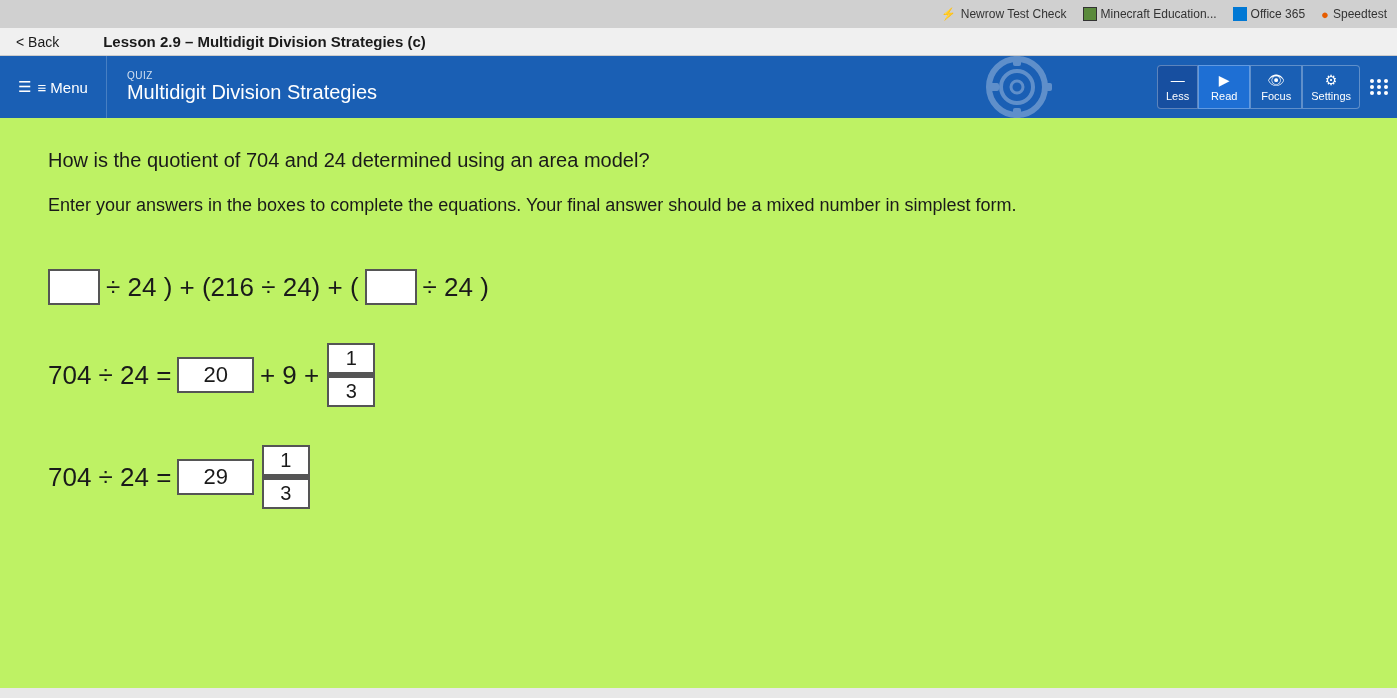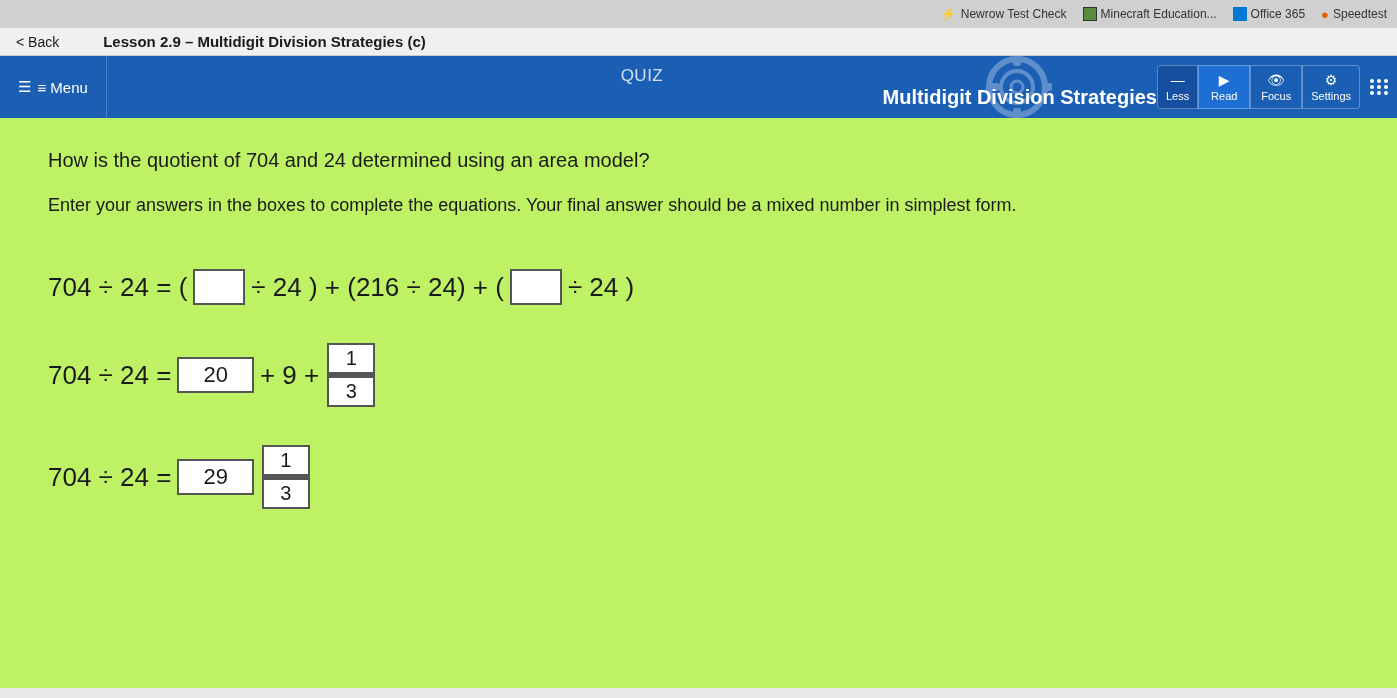--- a/index.html
+++ b/index.html
@@ -76,30 +76,28 @@
       align-items: center;
       gap: 6px;
       border-right: 1px solid rgba(255,255,255,0.2);
     }
     .header-center {
       flex: 1;
       padding-left: 20px;
     }
     .quiz-label {
       color: rgba(255,255,255,0.8);
-      font-size: 17px;
+      font-size: 10px;
       text-transform: uppercase;
       letter-spacing: 0.5px;
-      text-align: center;
     }
     .quiz-title {
       color: white;
       font-size: 20px;
-      font-weight: bold;
-      text-align: right;
+      font-weight: normal;
     }
 
     
     .gear-decor {
       position: absolute;
       right: 340px;
       top: 0;
       width: 120px;
       height: 62px;
       opacity: 0.3;
@@ -334,21 +332,20 @@
         <div class="dot"></div>
     </div>
   </div>
 </div>
 
 <div class="main-content">
   <p class="question-text">How is the quotient of 704 and 24 determined using an area model?</p>
   <p class="instruction-text">Enter your answers in the boxes to complete the equations. Your final answer should be a mixed number in simplest form.</p>
 
   <div class="math-line">
-    <span class="math-text">704 ÷ 24 = (</span>
     <span class="input-box"></span>
     <span class="math-text">÷ 24 ) + (216 ÷ 24) + (</span>
     <span class="input-box"></span>
     <span class="math-text">÷ 24 )</span>
   </div>
 
   <div class="math-line">
     <span class="math-text">704 ÷ 24 =</span>
     <span class="filled-box">20</span>
     <span class="math-text">+ 9 +</span>

